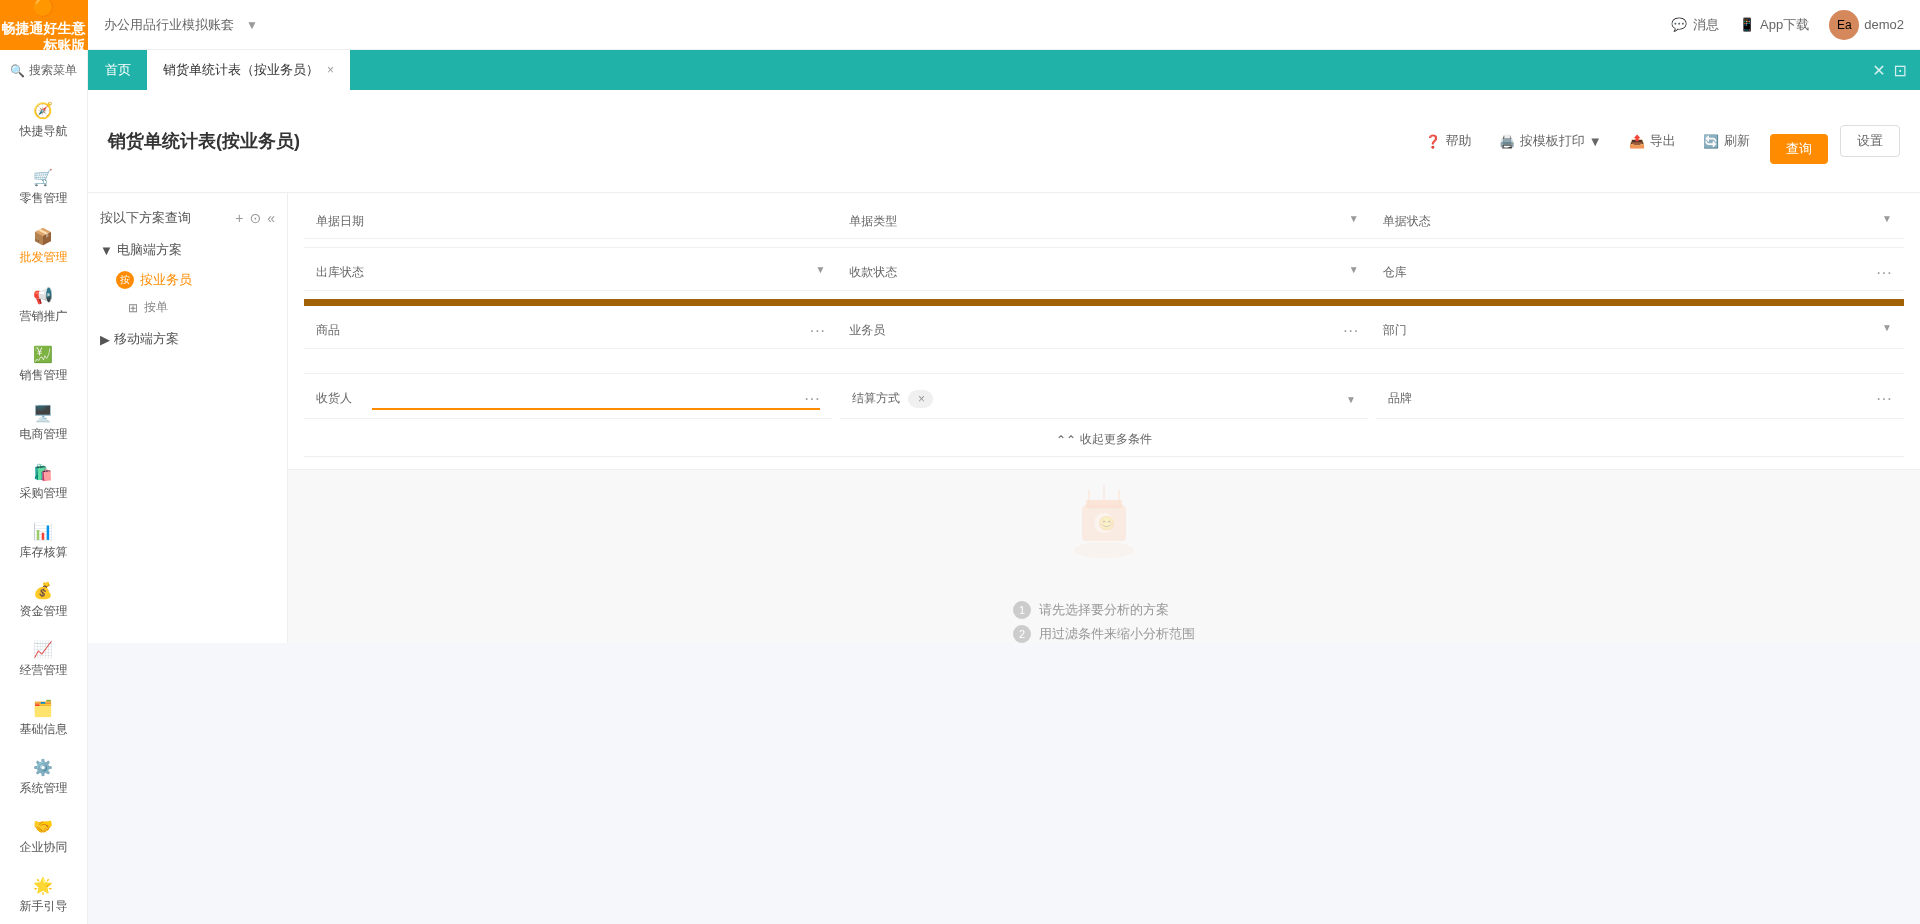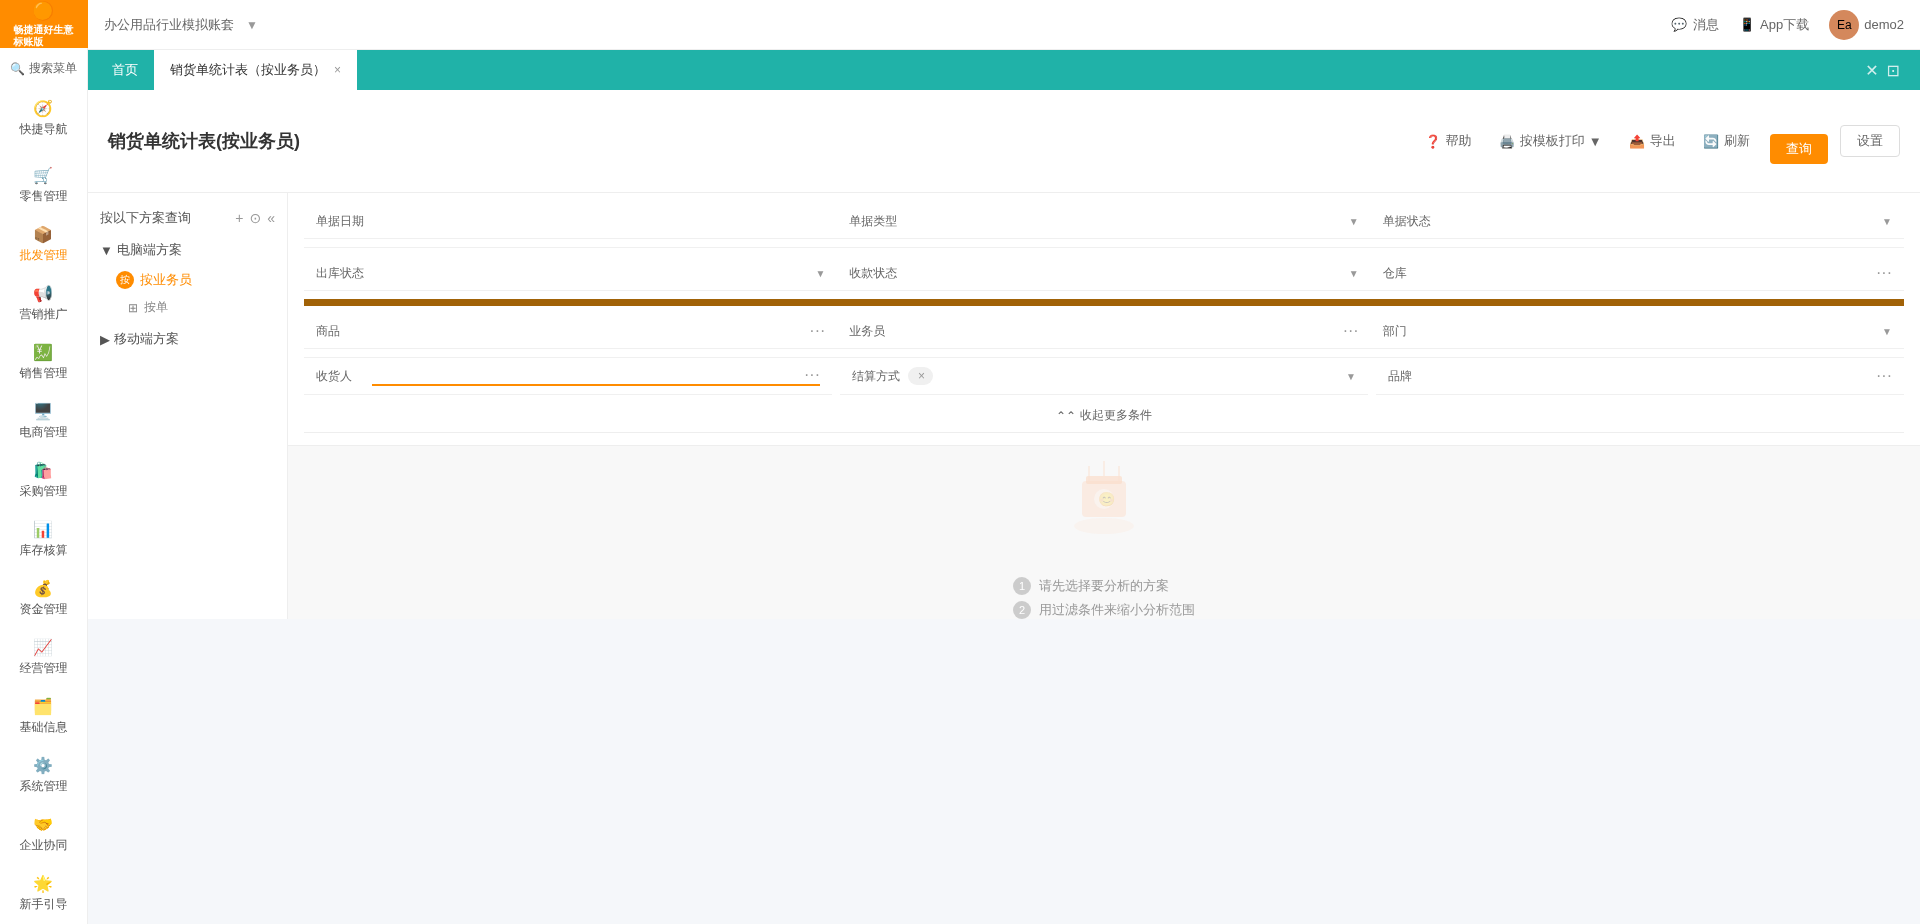--- a/index.html
+++ b/index.html
@@ -2,42 +2,42 @@
 <html><head>
   <meta charset="utf-8">
   <style>
     * { box-sizing: border-box; margin: 0; padding: 0; }
     body { font-family: 'Microsoft YaHei', Arial, sans-serif; font-size: 13px; background: #f5f5f5; color: #333; display: flex; height: 924px; overflow: hidden; }
 
     
     .sidebar { width: 88px; background: #fff; border-right: 1px solid #eee; display: flex; flex-direction: column; align-items: center; padding-top: 0; flex-shrink: 0; }
     .sidebar-logo { width: 88px; height: 50px; background: #ff8c00; display: flex; align-items: center; justify-content: center; flex-direction: column; color: white; font-size: 11px; font-weight: bold; }
     .sidebar-logo .logo-icon { font-size: 18px; margin-bottom: 2px; }
-    .sidebar-logo .logo-text { font-size: 10px; line-height: 1.2; text-align: left; }
+    .sidebar-logo .logo-text { font-size: 14px; line-height: 1.2; text-align: right; }
     .sidebar-search { padding: 8px 8px; width: 100%; }
     .sidebar-search-btn { width: 100%; background: none; border: none; color: #666; font-size: 12px; cursor: pointer; padding: 4px 0; display: flex; align-items: center; justify-content: center; gap: 4px; }
     .sidebar-nav-item { width: 100%; padding: 10px 8px; text-align: center; cursor: pointer; font-size: 12px; color: #555; display: flex; flex-direction: column; align-items: center; gap: 3px; }
     .sidebar-nav-item.active { color: #ff8c00; }
     .sidebar-nav-item .nav-icon { font-size: 16px; }
     .sidebar-divider { width: 60%; height: 1px; background: #eee; margin: 4px auto; }
 
     
     .main { flex: 1; display: flex; flex-direction: column; overflow: hidden; }
 
     
     .topbar { height: 50px; background: #fff; border-bottom: 1px solid #eee; display: flex; align-items: center; justify-content: space-between; padding: 0 16px; flex-shrink: 0; }
     .topbar-left { display: flex; align-items: center; gap: 12px; }
     .topbar-title { font-size: 13px; color: #666; }
     .topbar-dropdown { font-size: 12px; color: #999; cursor: pointer; }
     .topbar-right { display: flex; align-items: center; gap: 20px; }
     .topbar-item { display: flex; align-items: center; gap: 5px; font-size: 13px; color: #666; cursor: pointer; }
     .user-avatar { width: 30px; height: 30px; border-radius: 50%; background: #d4885c; display: flex; align-items: center; justify-content: center; color: #000000; font-size: 12px; overflow: hidden; }
 
     
-    .tabbar { height: 40px; background: #20b2a8; display: flex; align-items: center; padding: 0 8px; flex-shrink: 0; }
+    .tabbar { height: 40px; background: #20b2a8; display: flex; align-items: center; padding: 0 1px; flex-shrink: 0; }
     .tab-item { height: 40px; display: flex; align-items: center; padding: 0 16px; font-size: 13px; color: white; cursor: pointer; position: relative; gap: 8px; }
     .tab-item.home { background: #20b2a8; }
     .tab-item.active { background: #fff; color: #333; }
     .tab-item.active .tab-close { color: #999; }
     .tab-close { font-size: 12px; cursor: pointer; color: rgba(255,255,255,0.8); }
     .tabbar-controls { margin-left: auto; display: flex; align-items: center; padding-right: 12px; gap: 8px; }
     .tabbar-control-btn { color: white; cursor: pointer; font-size: 16px; opacity: 0.8; }
 
     
     .page-content { flex: 1; overflow-y: auto; background: #f5f7fa; }
@@ -73,21 +73,21 @@
     .collapse-bar { text-align: center; padding: 8px; background: #fff; border-bottom: 1px solid #eee; }
     .collapse-btn { color: #666; font-size: 12px; cursor: pointer; display: inline-flex; align-items: center; gap: 4px; }
 
     
     .data-area { flex: 1; display: flex; align-items: center; justify-content: center; background: #f8f8f8; }
     .empty-state { display: flex; flex-direction: column; align-items: center; gap: 12px; }
     .empty-icon { font-size: 80px; opacity: 0.3; color: #ff8c00; }
     .empty-hints { display: flex; flex-direction: column; gap: 6px; }
     .empty-hint { display: flex; align-items: center; gap: 8px; font-size: 13px; color: #999; }
     .hint-num { width: 18px; height: 18px; border-radius: 50%; background: #ccc; color: white; display: flex; align-items: center; justify-content: center; font-size: 11px; flex-shrink: 0; }
-    .filter-cell { display: flex; align-items: center; padding: 8px 12px; border-bottom: 1px solid #f0f0f0; }
+    .filter-cell { display: flex; align-items: flex-start; padding: 8px 12px; border-bottom: 1px solid #f0f0f0; }
     .filter-cell-label { font-size: 12px; color: #666; width: 56px; flex-shrink: 0; }
     .filter-cell-value { flex: 1; font-size: 12px; color: #999; border: none; outline: none; background: transparent; cursor: pointer; display: flex; align-items: center; justify-content: space-between; }
 
     .full-layout { display: flex; flex: 1; overflow: hidden; }
     .content-right { flex: 1; display: flex; flex-direction: column; overflow: hidden; background: #fff; }
   </style>
 </head>
 <body>
 
 <div class="sidebar">
@@ -328,21 +328,21 @@
             </div>
             <div class="filter-cell">
               <span class="filter-cell-label">仓库</span>
               <div class="filter-cell-value">
                 <span></span>
                 <span class="filter-dots">···</span>
               </div>
             </div>
           </div>
 
-          <div style="display:grid; grid-template-columns:1fr 1fr 1fr; border-bottom:1px solid #f0f0f0; padding-bottom:8px; ">
+          <div style="display:grid; grid-template-columns:1fr 1fr 1fr; border-bottom:1px solid #f0f0f0; padding-bottom:24px; margin-bottom:8px;">
             <div class="filter-cell">
               <span class="filter-cell-label">商品</span>
               <div class="filter-cell-value">
                 <span></span>
                 <span class="filter-dots">···</span>
               </div>
             </div>
             <div class="filter-cell">
               <span class="filter-cell-label">业务员</span>
               <div class="filter-cell-value">

